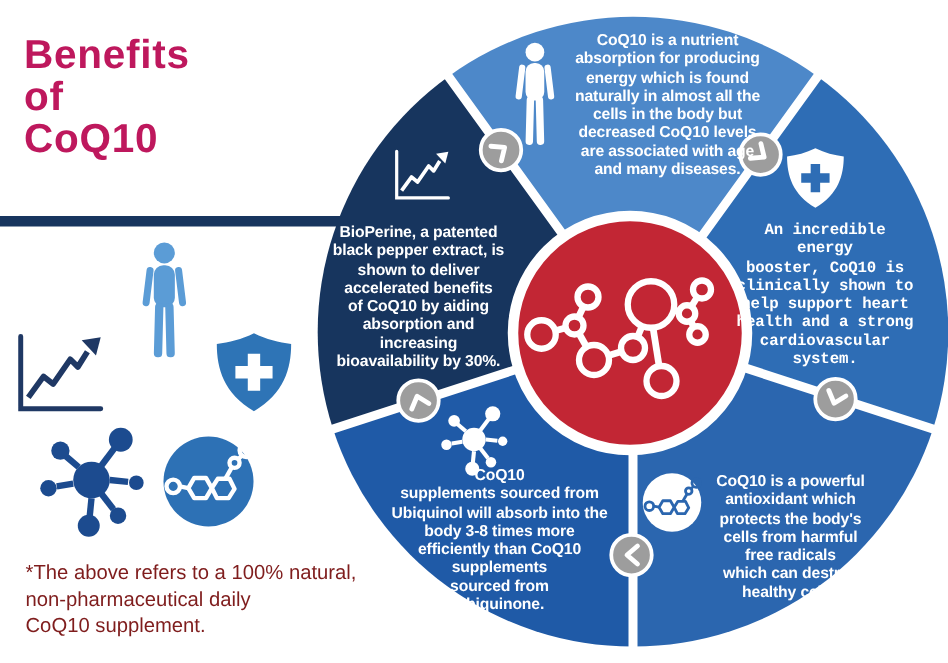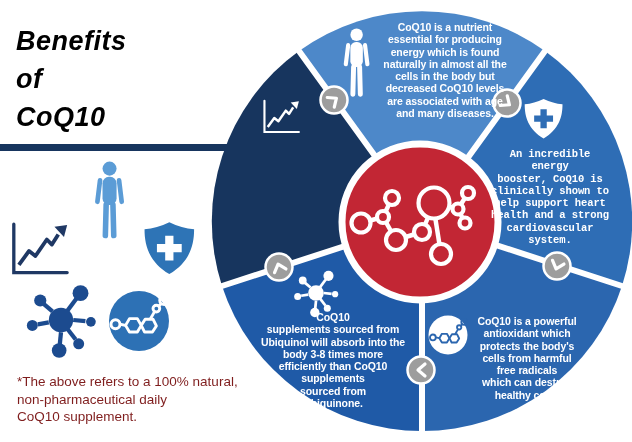--- a/index.html
+++ b/index.html
@@ -3,22 +3,22 @@
 <meta charset="utf-8">
 <style>
   html,body{margin:0;padding:0;background:#ffffff;}
   .stage{
     position:relative;width:632px;height:442px;overflow:hidden;background:#ffffff;
     font-family:"Liberation Sans",sans-serif;
   }
   .wheel-svg{position:absolute;left:0;top:0;}
   .title{
     position:absolute;left:16px;top:22px;width:200px;
-    font-size:27px;line-height:38px;font-weight:bold;color:#000000;
-    letter-spacing:.5px;white-space:pre-line;font-style:italic;
+    font-size:27px;line-height:28px;font-weight:bold;color:#be185d;
+    letter-spacing:.5px;white-space:pre-line;
   }
   .accent-bar{
     position:absolute;left:0;top:144px;width:234px;height:7px;background:#17355e;
   }
   .seg-text{
     position:absolute;color:#ffffff;font-weight:bold;
     font-size:10.5px;line-height:12.3px;letter-spacing:-.1px;
     text-align:center;white-space:pre-line;
   }
   .seg-text.top{left:366px;top:21px;width:158px;}
@@ -185,21 +185,21 @@
         </g>
     </g>
   </svg>
 
   <div class="title">Benefits
 of
 CoQ10</div>
   <div class="accent-bar"></div>
 
   <div class="seg-text top">CoQ10 is a nutrient
-essential for producing
+absorption for producing
 energy which is found
 naturally in almost all the
 cells in the body but
 decreased CoQ10 levels
 are associated with age
 and many diseases.</div>
   <div class="seg-text right">An incredible energy
 booster, CoQ10 is
 clinically shown to
 help support heart
@@ -214,17 +214,25 @@
 which can destroy
 healthy cells.</div>
   <div class="seg-text bottom-left">CoQ10
 supplements sourced from
 Ubiquinol will absorb into the
 body 3-8 times more
 efficiently than CoQ10
 supplements
 sourced from
 Ubiquinone.</div>
+  <div class="seg-text left">BioPerine, a patented
+black pepper extract, is
+shown to deliver
+accelerated benefits
+of CoQ10 by aiding
+absorption and
+increasing
+bioavailability by 30%.</div>
 
   <div class="footnote">*The above refers to a 100% natural,
 non-pharmaceutical daily
 CoQ10 supplement.</div>
 </div>
 
 </body></html>

